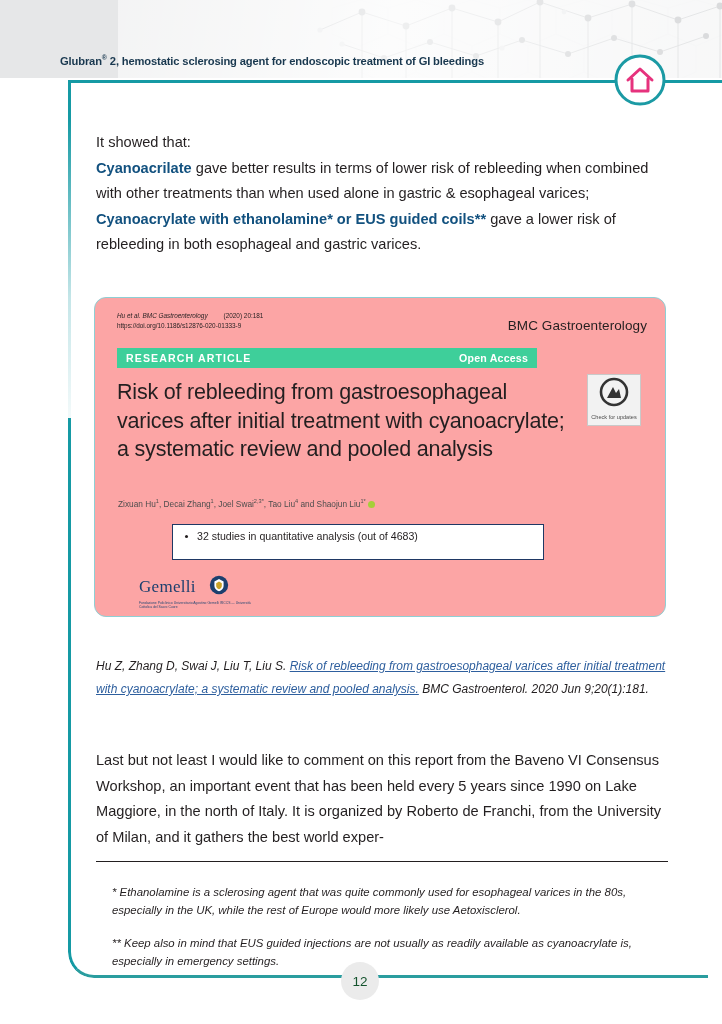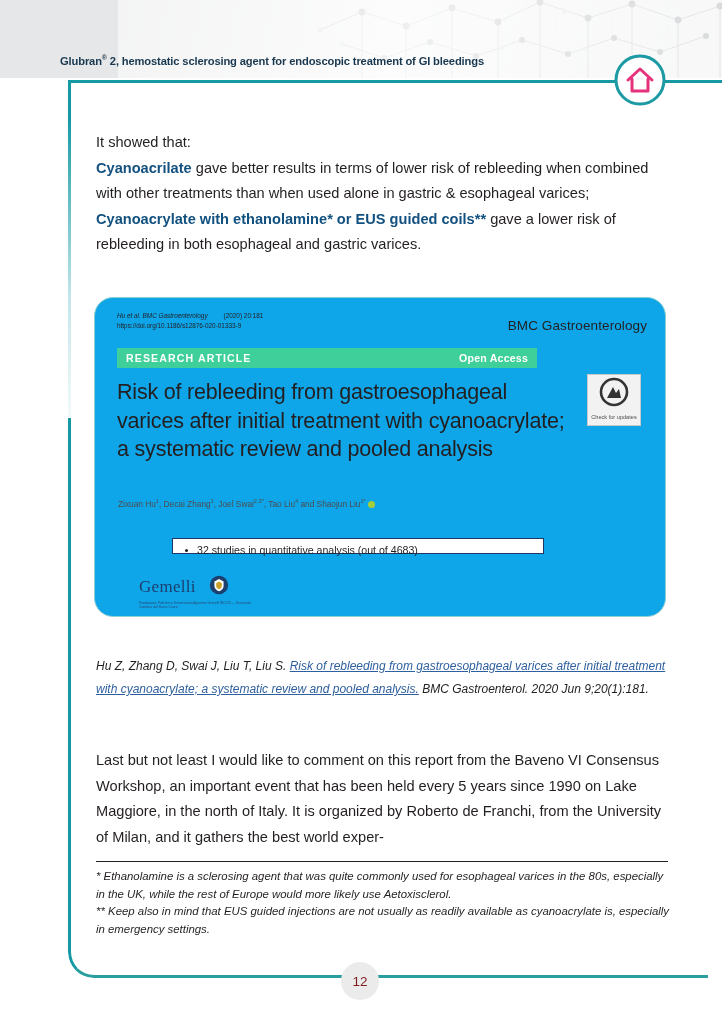--- a/index.html
+++ b/index.html
@@ -102,22 +102,22 @@
     color: #12517f;
     font-weight: bold;
   }
 
   
   .paper-card {
     position: absolute;
     left: 94px; top: 297px;
     width: 572px; height: 320px;
     border: 1.4px solid #8ecfd4;
-    border-radius: 19px;
-    background: #0ea5e9;
+    border-radius: 12px;
+    background: #fca5a5;
     box-sizing: border-box;
     overflow: hidden;
   }
   .paper-meta {
     position: absolute;
     left: 22px; top: 13px;
     font-size: 6.4px;
     line-height: 9.6px;
     color: #231f20;
     font-style: italic;
@@ -199,22 +199,22 @@
     display: inline-block;
     width: 7px; height: 7px;
     border-radius: 50%;
     background: #a6ce39;
     position: relative;
     top: 1px;
     margin-left: 2px;
   }
   .bullet-box {
     position: absolute;
-    left: 77px; top: 240px;
-    width: 372px; height: 16px;
+    left: 77px; top: 226px;
+    width: 372px; height: 36px;
     border: 1.4px solid #1f3864;
     box-sizing: border-box;
     background: #ffffff;
   }
   .bullet-box .bb-text {
     position: absolute;
     left: 12px; top: 5px;
     font-size: 10.6px;
     color: #231f20;
     white-space: nowrap;
@@ -290,31 +290,31 @@
   }
   .footnotes {
     position: absolute;
     left: 96px; top: 868px;
     width: 574px;
     font-size: 11.4px;
     line-height: 17.5px;
     font-style: italic;
     color: #231f20;
   }
-  .footnotes p { margin: 0; }
+  .footnotes p { margin: 16px; }
 
   
   .page-num {
     position: absolute;
     left: 360px; top: 981px;
     transform: translate(-50%, -50%);
     width: 38px; height: 38px;
     border-radius: 50%;
     background: #ebebeb;
-    color: #7f1d1d;
+    color: #14532d;
     font-size: 13.5px;
     display: flex;
     align-items: center;
     justify-content: center;
     z-index: 9;
   }
 </style>
 </head>
 <body>
 

